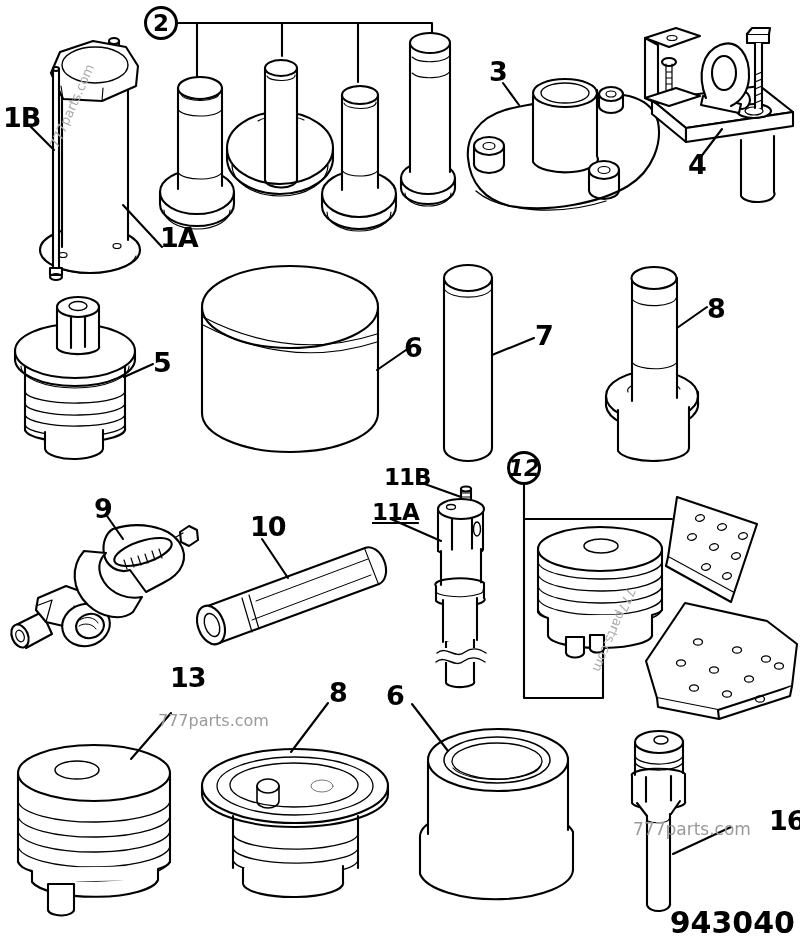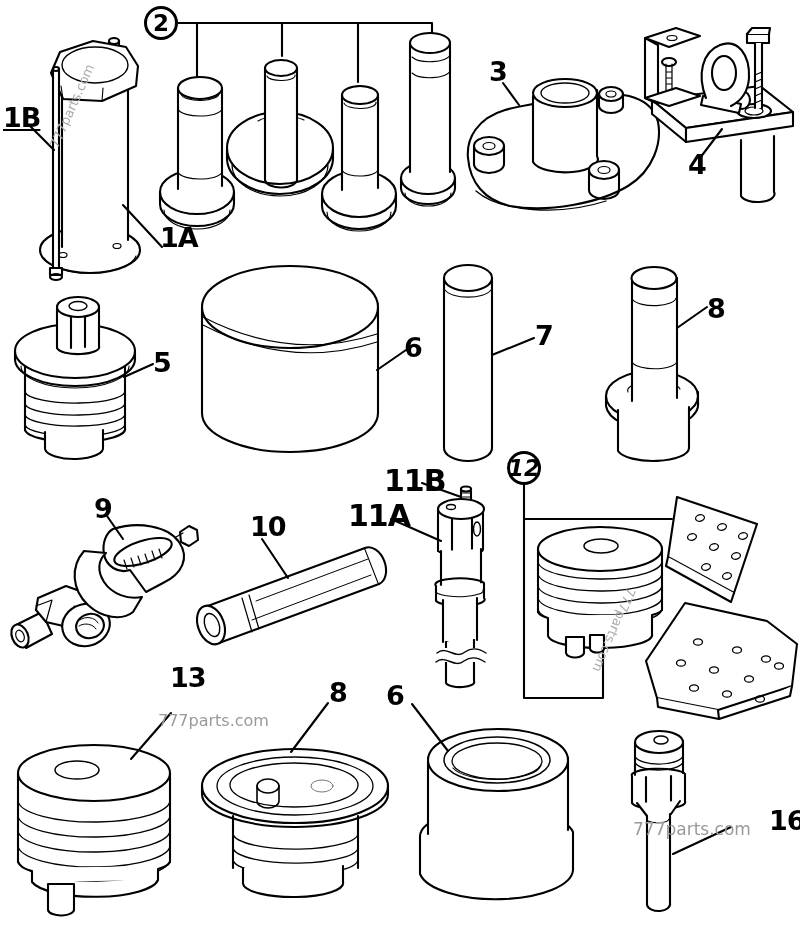--- a/index.html
+++ b/index.html
@@ -5,40 +5,40 @@
   html,body{margin:0;padding:0;background:#fff;}
   .stage{
     position:relative;width:800px;height:949px;background:#fff;overflow:hidden;
     font-family:"DejaVu Sans","Liberation Sans",sans-serif;
   }
   .stage svg{position:absolute;left:0;top:0;}
   .lbl{
     position:absolute;font-weight:bold;color:#000;font-size:27px;line-height:1;
     letter-spacing:-1px;white-space:nowrap;
   }
-  .lbl.small{font-size:30px;}
+  .lbl.small{font-size:23px;}
   .circle{
     position:absolute;width:34px;height:34px;border:3px solid #000;border-radius:50%;
     display:flex;align-items:center;justify-content:center;
     font-weight:bold;font-size:23px;color:#000;background:#fff;box-sizing:border-box;
   }
   .wm{
     position:absolute;color:#9a9a9a;font-size:16px;white-space:nowrap;letter-spacing:0;
   }
   .wm.rot{color:#ababab;font-size:13px;}
   .partnum{
     position:absolute;right:5px;top:905px;font-weight:bold;font-size:30px;color:#000;
     letter-spacing:0;
   }
   
-  #c1b{left:3px;top:104px;text-decoration:underline;} #c1a{left:160px;top:224px;}
+  #c1b{left:3px;top:104px;} #c1a{left:160px;top:224px;}
   #c2{left:144px;top:6px;} #c3{left:489px;top:58px;} #c4{left:688px;top:151px;}
   #c5{left:153px;top:349px;} #c6{left:404px;top:334px;} #c7{left:535px;top:322px;}
   #c8{left:707px;top:295px;} #c9{left:94px;top:495px;} #c10{left:250px;top:513px;}
-  #c11a{left:348px;top:501px;} #c11b{left:384px;top:466px;}
+  #c11a{left:372px;top:501px;text-decoration:underline;} #c11b{left:384px;top:466px;}
   #c12{left:507px;top:451px;font-style:italic;} #c13{left:170px;top:664px;} #c14{left:329px;top:679px;}
   #c15{left:386px;top:682px;} #c16{left:733px;top:807px;margin-left:36px;}
   #wm1{left:72px;top:106px;transform:translate(-50%,-50%) rotate(-66deg);}
   #wm2{left:614px;top:630px;transform:translate(-50%,-50%) rotate(113deg);}
   #wm3{left:158px;top:711px;}
   #wm4{left:633px;top:819px;font-size:17px;}
 </style>
 </head>
 <body>
 
@@ -382,13 +382,14 @@
   <div class="lbl" id="c9">9</div>
   <div class="lbl" id="c10">10</div>
   <div class="lbl small" id="c11a">11A</div>
   <div class="lbl small" id="c11b">11B</div>
   <div class="circle" id="c12">12</div>
   <div class="lbl" id="c13">13</div>
   <div class="lbl" id="c14">8</div>
   <div class="lbl" id="c15">6</div>
   <div class="lbl" id="c16">16</div>
 
+  <div class="partnum">943040</div>
 </div>
 
 </body></html>

